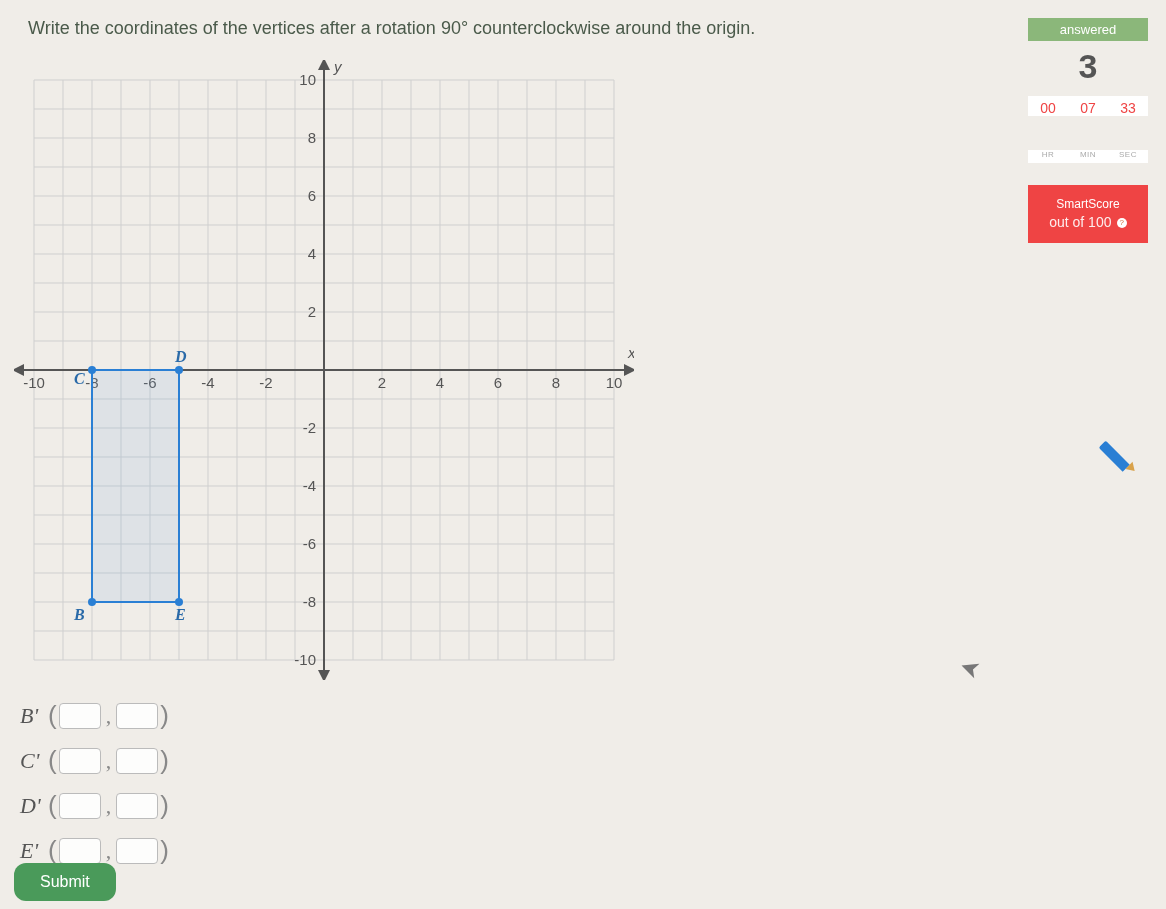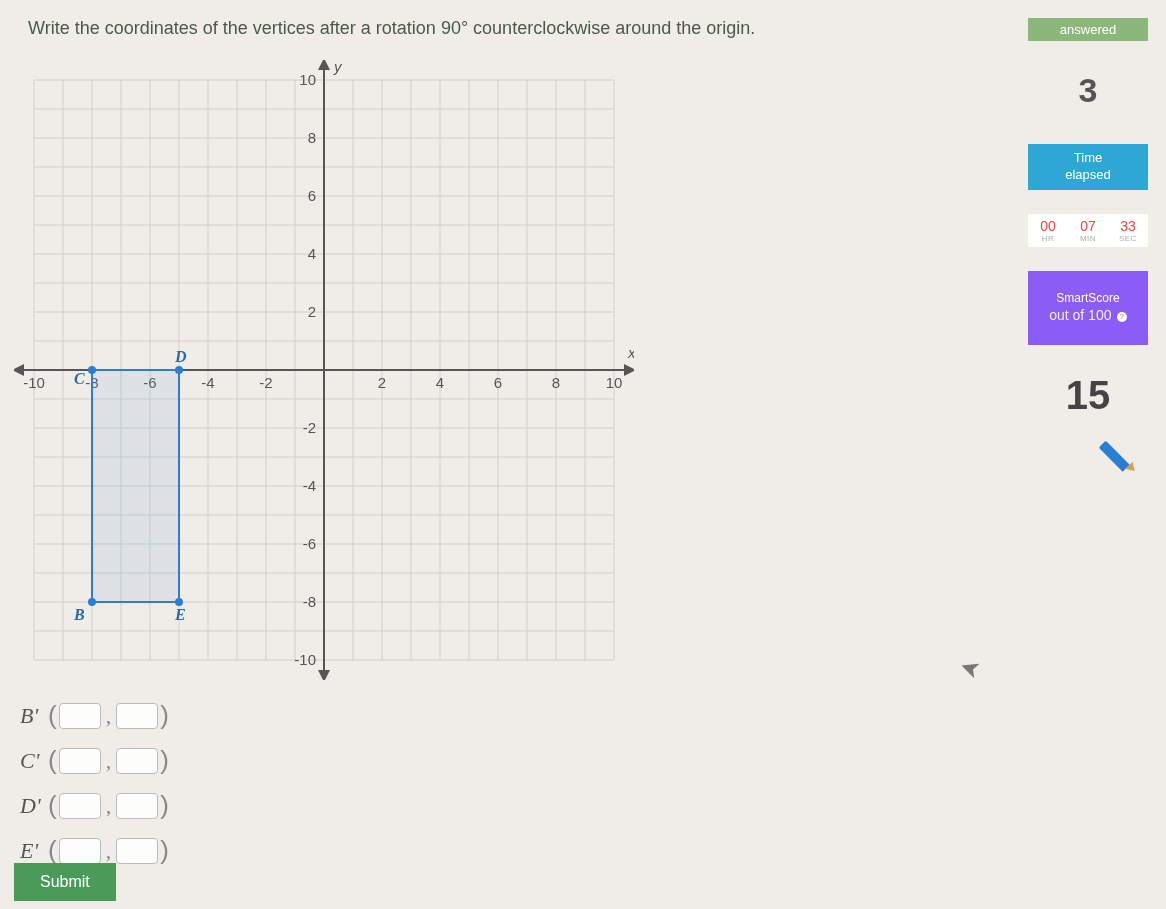--- a/index.html
+++ b/index.html
@@ -61,21 +61,21 @@
     font-size: 16px;
   }
   .comma { font-style: normal; margin: 0 3px; color: #888;}
   .sidebar {
     position: absolute;
     right: 18px;
     top: 18px;
     width: 120px;
     display: flex;
     flex-direction: column;
-    gap: 24px;
+    gap: 0;
     align-items: stretch;
     text-align: center;
   }
   .badge-answered {
     background: #8bb77a;
     color: #fff;
     font-size: 13px;
     padding: 4px 0;
   }
   .big-num {
@@ -86,28 +86,29 @@
   }
   .time-hdr {
     background: #2fa7d4;
     color: #fff;
     font-size: 13px;
     padding: 6px 0;
     line-height: 1.3;
   }
   .time-cells { display: flex; justify-content: space-around; background:#fff; padding:4px 0 0;}
   .time-cell { flex:1; font-size:14px; color:#ef4444; }
-  .time-labels { display: flex; justify-content: flex-end; background:#fff; padding:0 0 4px;}
+  .time-labels { display: flex; justify-content: flex-end; background:#fff; padding:0 0 4px;margin-top:34px;}
   .time-lbl { flex:1; font-size:8px; color:#aaa; letter-spacing:0.5px;}
   .smart-hdr {
-    background: #8b5cf6;
+    background: #ef4444;
     color:#fff;
     font-size:12px;
-    padding:20px 0;
+    padding:12px 0;
     line-height:1.3;
+    margin-top:22px;
   }
   .smart-hdr .sub { font-size:14px; opacity:0.9;}
   .smart-hdr .info-dot {
     display:inline-block; width:10px;height:10px;border-radius:50%;
     background:#fff; color:#d46a3a; font-size:8px; line-height:10px;
     vertical-align:middle; margin-left:2px;
   }
   .score-num { font-size:40px; font-weight:bold; color:#444; padding:4px 0;}
   .pencil {
     position:absolute; right:28px; top:450px;
@@ -116,21 +117,21 @@
   }
   .pencil-body { width:34px; height:10px; background:#2a7fd4; border-radius:2px 0 0 2px; display:inline-block;}
   .pencil-tip { width:0;height:0; border-top:5px solid transparent; border-bottom:5px solid transparent; border-left:8px solid #d9a24a; display:inline-block; vertical-align:top;}
   .cursor-arrow {
     position:absolute; left:960px; top:654px; color:#777;
     font-size:24px; transform: scaleX(-1) rotate(-20deg);
   }
   .submit-btn {
     position:absolute; left:14px; bottom:8px;
     background:#4a9a5a; color:#fff; border:none;
-    padding:10px 26px; font-size:16px; border-radius:0;
+    padding:10px 26px; font-size:16px; border-radius:12px;
     cursor:pointer;
   }
 </style>
 </head>
 <body>
 
 <div class="question">Write the coordinates of the vertices after a rotation 90° counterclockwise around the origin.</div>
 
 <div class="graph-wrap">
 <svg class="graph" viewBox="0 0 620 620">
@@ -255,39 +256,37 @@
     <input class="ans-input" style="">
     <span class="comma">,</span>
     <input class="ans-input" style="">
     <span class="paren">)</span>
   </div>
 </div>
 
 <div class="sidebar">
   <div class="badge-answered">answered</div>
   <div class="big-num">3</div>
-  <div class="time-hdr">Time<br>elapsed</div>
   <div>
     <div class="time-cells">
       <div class="time-cell">00</div>
       <div class="time-cell">07</div>
       <div class="time-cell">33</div>
     </div>
     <div class="time-labels">
       <div class="time-lbl">HR</div>
       <div class="time-lbl">MIN</div>
       <div class="time-lbl">SEC</div>
     </div>
   </div>
   <div class="smart-hdr">
     <span>SmartScore</span><br>
     <span class="sub">out of 100</span>
     <span class="info-dot">?</span>
   </div>
-  <div class="score-num">15</div>
 </div>
 
 <div class="pencil">
   <span class="pencil-body"></span><span class="pencil-tip"></span>
 </div>
 
 <div class="cursor-arrow">➤</div>
 
 <button class="submit-btn">Submit</button>
 

